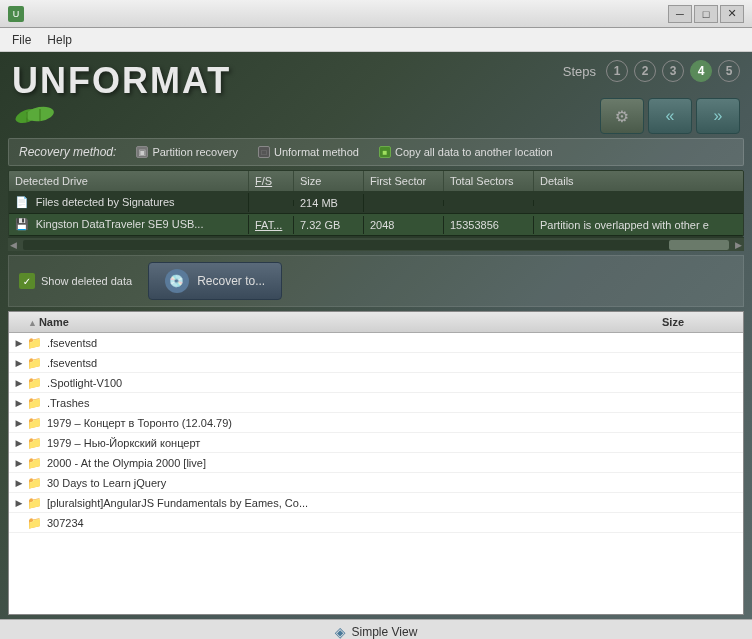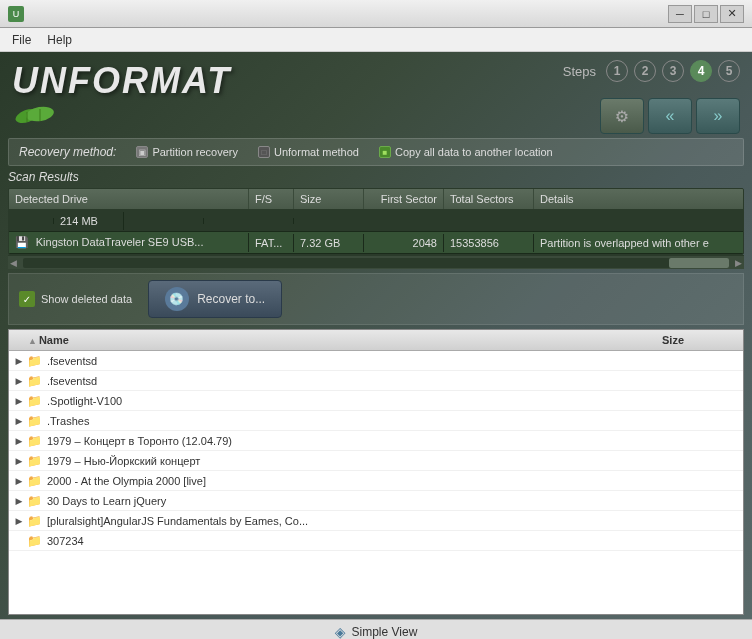--- a/index.html
+++ b/index.html
@@ -73,21 +73,20 @@
     }
     #logo-section {
       display: flex;
       flex-direction: column;
       align-items: flex-start;
     }
     #logo-text {
       font-size: 36px;
       font-weight: bold;
       color: #e8e8e8;
-      font-style: italic;
       text-shadow: 2px 2px 4px rgba(0,0,0,0.5);
       letter-spacing: 2px;
     }
     #logo-leaves {
       margin-top: 2px;
     }
     .leaf-svg { width: 60px; height: 20px; }
 
     #steps-section {
       display: flex;
@@ -196,23 +195,23 @@
       padding: 3px 6px;
       border-right: 1px solid #1a2a1a;
       white-space: nowrap;
       overflow: hidden;
     }
     .td:last-child { border-right: none; flex: 1; }
     .td .row-icon { margin-right: 4px; }
 
     
     .col-drive { width: 240px; min-width: 240px; }
-    .col-fs { width: 45px; min-width: 45px; }
+    .col-fs { width: 45px; min-width: 45px; text-decoration: underline; }
     .col-size { width: 70px; min-width: 70px; }
-    .col-firstsector { width: 80px; min-width: 80px; text-align: right; }
+    .col-firstsector { width: 80px; min-width: 80px; }
     .col-totalsectors { width: 90px; min-width: 90px; }
     .col-details { flex: 1; }
     #table-hscroll {
       height: 14px;
       background: #3a4a3a;
       border-top: 1px solid #2a3a2a;
       display: flex;
       align-items: center;
     }
     .hscroll-track {
@@ -424,33 +423,36 @@
     </div>
     <div class="recovery-option">
       <div class="radio-btn green">
         <span style="color:#9fdf5f;font-size:8px;">■</span>
       </div>
       <span>Copy all data to another location</span>
     </div>
   </div>
 
   <div id="scan-results">
-    <div id="scan-results-title">Scan Results</div>
     <div id="scan-table">
       <div class="table-header">
         <div class="th col-drive">Detected Drive</div>
         <div class="th col-fs">F/S</div>
         <div class="th col-size">Size</div>
         <div class="th col-firstsector">First Sector</div>
         <div class="th col-totalsectors">Total Sectors</div>
         <div class="th col-details">Details</div>
       </div>
       <div class="table-body">
 
         <div class="table-row">
+          <div class="td col-drive">
+            <span class="row-icon">📄</span>
+            Files detected by Signatures
+          </div>
           <div class="td col-fs"></div>
           <div class="td col-size">214 MB</div>
           <div class="td col-firstsector"></div>
           <div class="td col-totalsectors"></div>
           <div class="td col-details"></div>
         </div>
 
         <div class="table-row selected">
           <div class="td col-drive">
             <span class="row-icon">💾</span>

